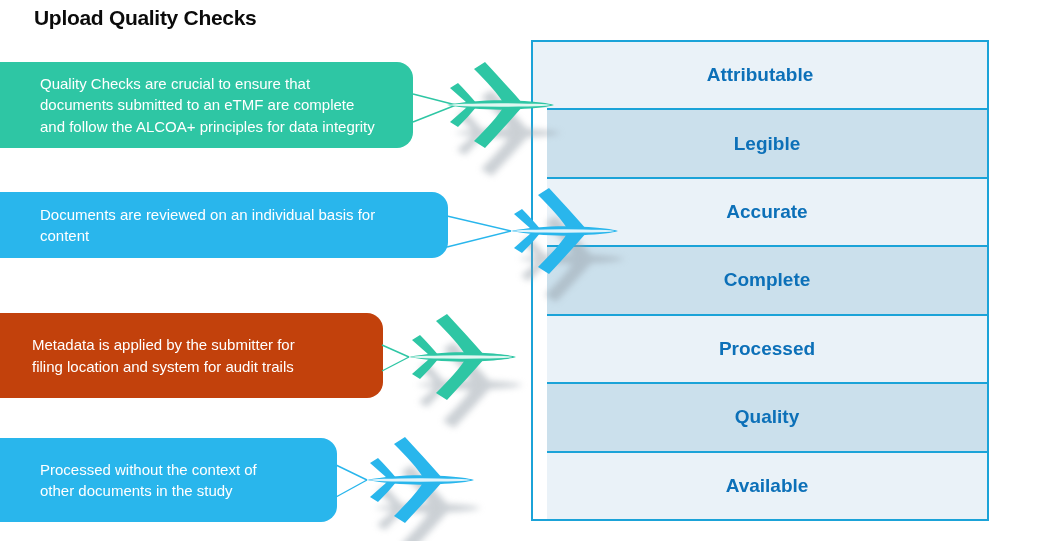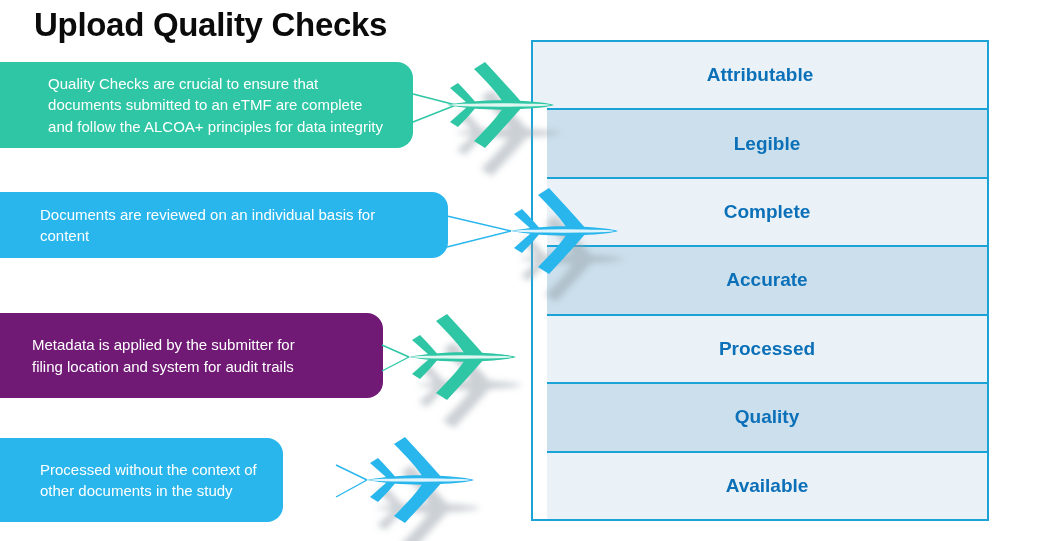--- a/index.html
+++ b/index.html
@@ -2,21 +2,21 @@
 <html style="--teal: #2EC6A4; --blue: #29B6EC; --table_border: #1BA3D8; --row_light: #EAF2F8; --row_dark: #CBE0EC; --row_text: #0C70B8; --title_text: #0B0B0B; --callout_text: #FFFFFF; --shadow: #98A2AB;"><head>
 <meta charset="utf-8">
 <style>
   html,body{margin:0;padding:0;}
   .canvas{
     position:relative;width:1042px;height:541px;background:#ffffff;
     font-family:"Liberation Sans",sans-serif;overflow:hidden;
   }
   .page-title{
     position:absolute;left:34px;top:6px;margin:0;
-    font-size:33px;font-weight:700;letter-spacing:-0.3px;color:var(--title_text,#0b0b0b);
+    font-size:21px;font-weight:700;letter-spacing:-0.3px;color:var(--title_text,#0b0b0b);
   }
   
   .alcoa-table{
     position:absolute;left:531px;top:40px;width:458px;height:481px;
     border:2px solid var(--table_border,#1BA3D8);
     display:flex;flex-direction:column;box-sizing:border-box;
   }
   .trow{
     flex:1;display:flex;align-items:center;justify-content:center;
     font-size:19px;font-weight:700;color:var(--row_text,#0C70B8);
@@ -26,24 +26,24 @@
   .trow:nth-child(even){background:var(--row_dark,#CBE0EC);}
   
   .callout{
     position:absolute;left:0;display:flex;align-items:center;
     border-radius:0 16px 16px 0;box-sizing:border-box;
     padding:6px 22px 6px 40px;
   }
   .callout p{
     margin:0;color:#ffffff;font-size:15px;line-height:1.42;white-space:pre-line;
   }
-  .c1{top:62px;width:413px;height:86px;justify-content:center;}
+  .c1{top:62px;width:413px;height:86px;}
   .c2{top:192px;width:448px;height:66px;}
   .c3{top:313px;width:383px;height:85px;}
-  .c4{top:438px;width:283px;height:84px;}
+  .c4{top:438px;width:337px;height:84px;}
   
   .connector{position:absolute;overflow:visible;pointer-events:none;}
   .connector line{stroke:currentColor;stroke-width:1.4;fill:none;}
   .k1{left:413px;top:90px;}
   .k2{left:447px;top:213px;}
   .k3{left:382px;top:342px;}
   .k4{left:336px;top:462px;}
   
   .plane{position:absolute;width:110px;height:90px;overflow:visible;}
   .p1{left:446px;top:60px;}
@@ -70,22 +70,22 @@
         <path fill="currentColor" d="M1,45 C22,41 48,39.5 72,40.8 C90,41.7 103,43.2 108,45 C103,46.8 90,48.3 72,49.2 C48,50.5 22,49 1,45 Z"></path>
       </g>
     </defs>
   </svg>
 
   <h1 class="page-title">Upload Quality Checks</h1>
 
   <div class="alcoa-table">
     <div class="trow">Attributable</div>
     <div class="trow">Legible</div>
+    <div class="trow">Accurate</div>
     <div class="trow">Complete</div>
-    <div class="trow">Accurate</div>
     <div class="trow">Processed</div>
     <div class="trow">Quality</div>
     <div class="trow">Available</div>
   </div>
 
   <div class="callout c1" style="background: rgb(46, 198, 164);">
     <p>Quality Checks are crucial to ensure that
 documents submitted to an eTMF are complete
 and follow the ALCOA+ principles for data integrity</p>
   </div>
@@ -106,21 +106,21 @@
   <svg class="connector k2" width="66" height="37" style="color: rgb(41, 182, 236);">
     <line x1="0" y1="3" x2="64" y2="18"></line>
       <line x1="0" y1="34" x2="64" y2="18"></line>
   </svg>
   <svg class="plane p2" viewBox="0 0 110 90" style="color: rgb(41, 182, 236);">
     <use href="#jet" transform="translate(7,28)" filter="url(#softblur)" opacity="0.5" style="color:var(--shadow,#98A2AB)"></use>
     <use href="#jet"></use>
     <ellipse cx="54" cy="45" rx="50" ry="1.7" fill="#ffffff" opacity="0.85"></ellipse>
   </svg>
 
-  <div class="callout c3" style="background: #701a75; padding-left: 32px;">
+  <div class="callout c3" style="background: #c2410c; padding-left: 32px;">
     <p>Metadata is applied by the submitter for
 filing location and system for audit trails</p>
   </div>
   <svg class="connector k3" width="28" height="32" style="color: rgb(46, 198, 164);">
     <line x1="0" y1="3" x2="27" y2="15"></line>
       <line x1="0" y1="29" x2="27" y2="15"></line>
   </svg>
   <svg class="plane p3" viewBox="0 0 110 90" style="color: rgb(46, 198, 164);">
     <use href="#jet" transform="translate(7,28)" filter="url(#softblur)" opacity="0.5" style="color:var(--shadow,#98A2AB)"></use>
     <use href="#jet"></use>

